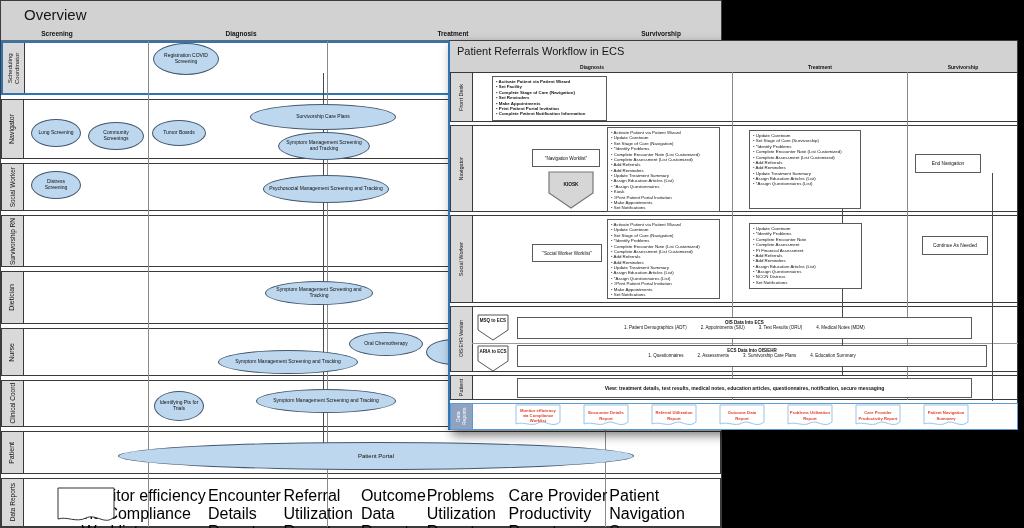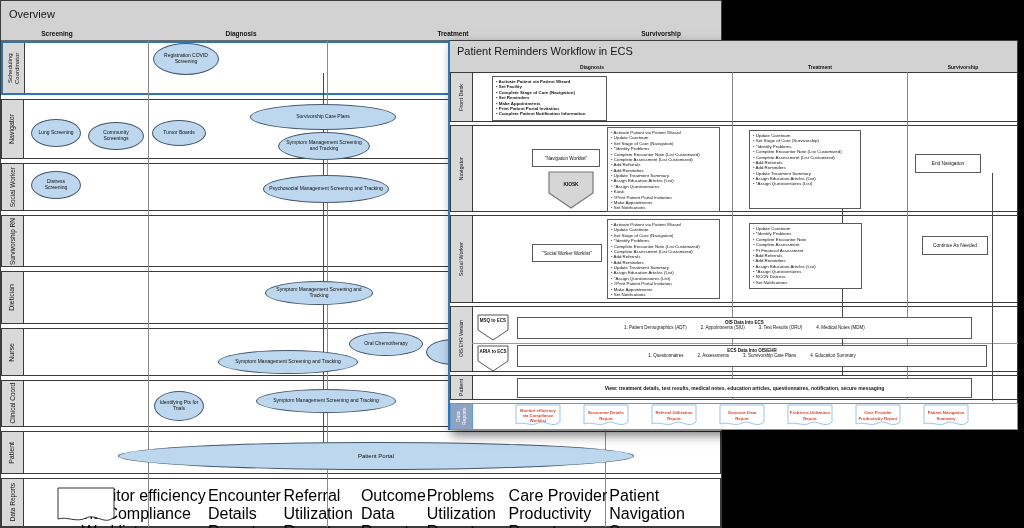--- a/index.html
+++ b/index.html
@@ -39,21 +39,21 @@
   .badgelabel{position:absolute;left:0;right:0;top:4px;text-align:center;font-size:4.5px;line-height:1.2;
               font-weight:bold;color:#111;}
   .red{color:#e0402c;}
 </style>
 </head>
 <body>
 
 <div class="stage">
 
   <div class="win" style="left:0;top:0;width:722px;height:528px;">
-    <div class="titlebar" style="height:26px;font-size:11px;padding-left:8px;">
+    <div class="titlebar" style="height:26px;font-size:15px;padding-left:23px;">
       <span>Overview</span>
     </div>
     <div class="colstrip" style="top:26px;height:13px;">
       <span class="collabel" style="left:56px;top:3px;font-size:6.5px;">Screening</span>
       <span class="collabel" style="left:240px;top:3px;font-size:6.5px;">Diagnosis</span>
       <span class="collabel" style="left:452px;top:3px;font-size:6.5px;">Treatment</span>
       <span class="collabel" style="left:660px;top:3px;font-size:6.5px;">Survivorship</span>
     </div>
 
     <div class="lane" style="left:0;top:40px;width:720px;height:54px;border:2px solid #2e75b6;">
@@ -164,21 +164,21 @@
         <div class="bl">Referral Utilization Report</div>
         <div class="bl">Outcome Data Report</div>
         <div class="bl">Problems Utilization Report</div>
         <div class="bl">Care Provider Productivity Report</div>
         <div class="bl">Patient Navigation Summary</div>
       </div>
   </div>
 
   <div class="win" style="left:448px;top:40px;width:570px;height:390px;border-left:2px solid #2e75b6;box-shadow:4px 5px 10px rgba(0,0,0,0.55);">
     <div class="titlebar" style="height:20px;font-size:11px;padding-left:7px;">
-      <span>Patient Reminders Workflow in ECS</span>
+      <span>Patient Referrals Workflow in ECS</span>
     </div>
     <div class="colstrip" style="top:20px;height:11px;">
       <span class="collabel" style="left:142px;top:3px;font-size:5px;">Diagnosis</span>
       <span class="collabel" style="left:370px;top:3px;font-size:5px;">Treatment</span>
       <span class="collabel" style="left:513px;top:3px;font-size:5px;">Survivorship</span>
     </div>
 
     <div class="lane" style="left:0;top:31px;width:568px;height:50px;">
       <div class="lanelabel" style="width:21px;font-size:5.5px;">
           <span>Front Desk</span>

